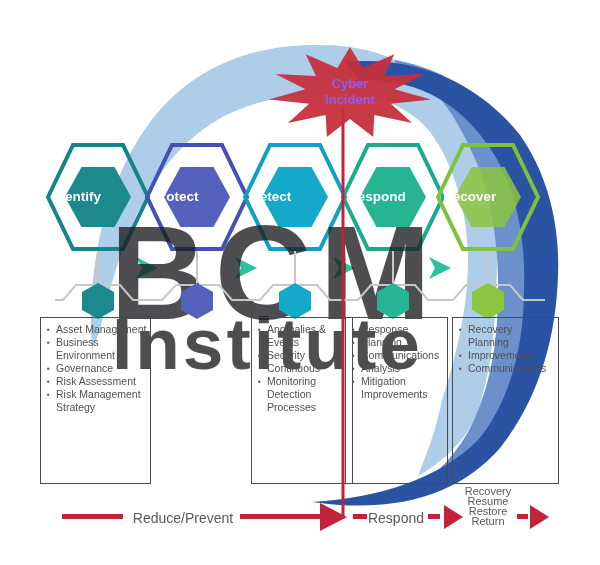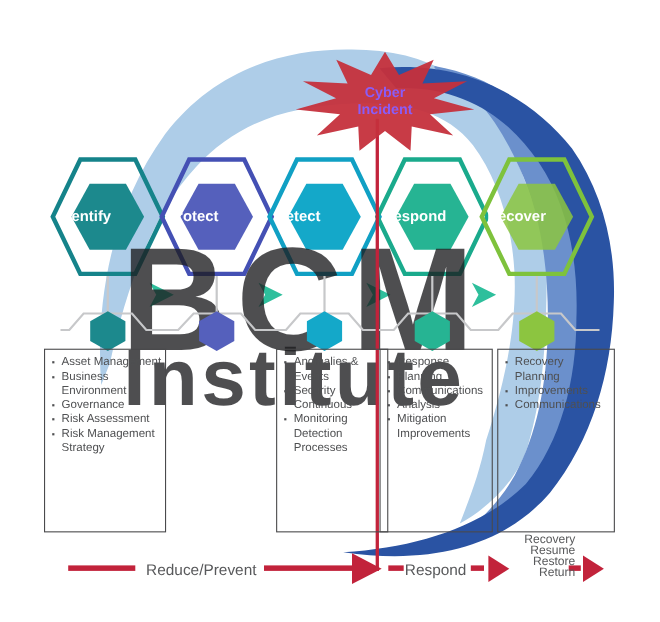--- a/index.html
+++ b/index.html
@@ -18,21 +18,21 @@
   .col{position:absolute;top:317px;height:167px;border:1.5px solid #4A4A4C;
        box-sizing:border-box;z-index:4;background:transparent;}
   .col ul{margin:0;padding:5px 2px 0 6px;list-style:none;}
   .col li{position:relative;padding-left:9px;font-size:10.5px;line-height:13px;color:#4F5052;}
   .col li::before{content:"▪";position:absolute;left:0;top:0;font-size:8px;line-height:13px;color:#4F5052;}
   .tl{position:absolute;color:#58595B;font-size:14px;z-index:4;text-align:center;}
   .tl-reduce{left:124px;top:510px;width:118px;}
   .tl-respond{left:350px;top:510px;width:92px;}
   .tl-recovery{left:453px;top:486px;width:70px;font-size:11px;}
   .tl-recovery ul{list-style:none;margin:0;padding:0;}
-  .tl-recovery li{line-height:10px;padding:0;text-align:right;}
+  .tl-recovery li{line-height:10px;padding:0;}
 </style>
 </head>
 <body>
 
 <div class="stage">
 
   <svg id="svg-under" class="layer" viewBox="0 0 600 565">
     <path d="M92,350 C86,270 104,185 150,122 C196,62 260,44 320,45 C390,45 440,75 463,130
          C485,180 498,220 497,260 C496,320 493,360 480,405 C472,432 450,458 418,476
          C428,450 436,430 442,400 C455,360 468,310 468,260 C468,215 455,165 430,132

